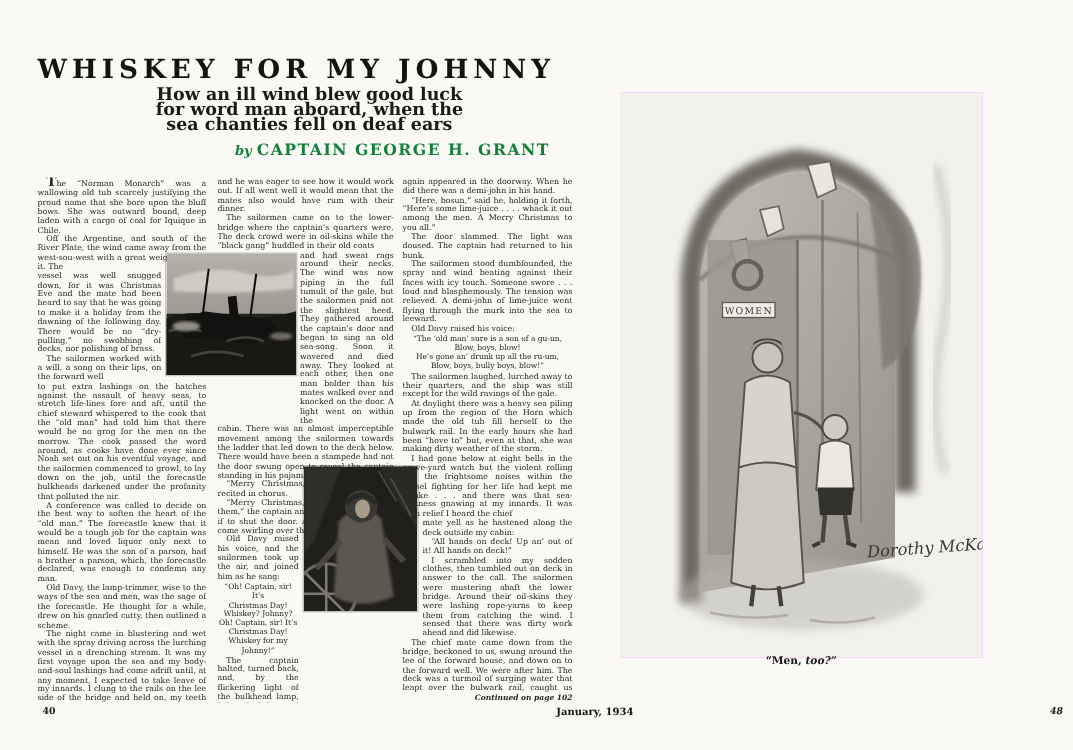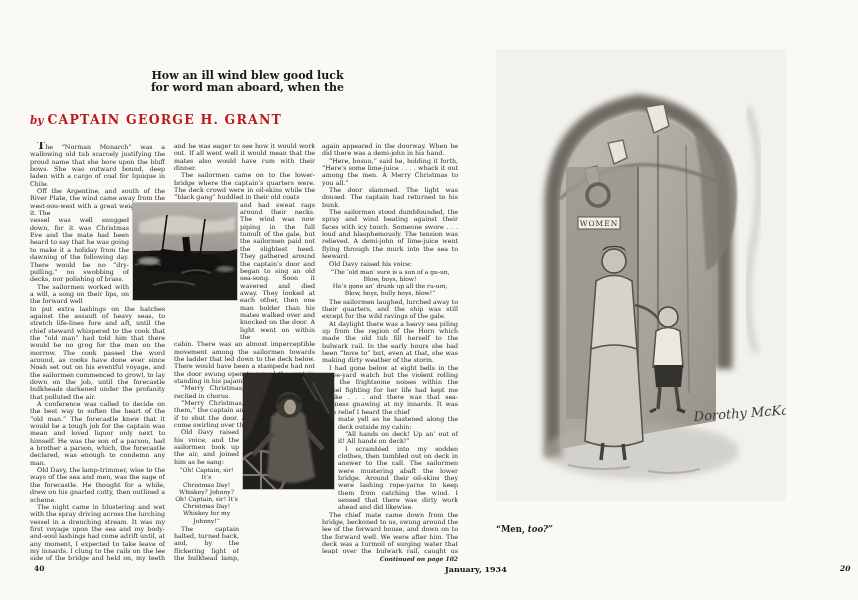--- a/index.html
+++ b/index.html
@@ -13,25 +13,25 @@
   .spread{position:absolute;left:0;top:0;width:858px;height:600px;}
 
   
   .article-title{
     position:absolute;left:30px;top:28px;width:390px;
     text-align:center;font-weight:bold;font-size:21px;letter-spacing:4px;
     white-space:nowrap;color:#141311;
   }
   .article-subtitle{
     position:absolute;left:105px;top:70px;width:285px;
-    text-align:center;font-weight:bold;font-size:11px;line-height:12px;color:#1a1918;
+    text-align:center;font-weight:bold;font-size:14px;line-height:12px;color:#1a1918;
   }
   .article-byline{
     position:absolute;left:30px;top:112px;width:410px;
-    text-align:left;font-weight:bold;font-size:12.5px;letter-spacing:1.2px;color:#b91c1c;
+    text-align:right;font-weight:bold;font-size:12.5px;letter-spacing:1.2px;color:#15803d;
   }
   .article-byline .by{font-style:italic;font-weight:bold;font-size:10.5px;letter-spacing:0;margin-right:4px;text-transform:lowercase;}
 
   .col{position:absolute;top:142px;overflow:hidden;}
   .col1{left:30px;width:135px;height:420px;}
   .col2{left:174px;width:141px;height:420px;}
   .col3{left:322px;width:136px;height:412px;}
   .col p{
     margin:0;text-indent:7px;text-align:justify;
     font-size:6.3px;line-height:7.35px;color:#262523;
@@ -59,47 +59,49 @@
     font-weight:bold;font-size:7.5px;
   }
   .esquire-line{
     position:absolute;left:322px;top:562px;width:136px;text-align:right;
     font-weight:bold;font-size:9px;letter-spacing:1.8px;color:#141311;margin-top:48px;
   }
   .esquire-line .sep{font-weight:normal;letter-spacing:0;margin-right:14px;font-size:7px;}
 
   
   .illustration{
-    position:absolute;left:496px;top:49px;width:290px;height:452px;
+    position:absolute;left:496px;top:74px;width:290px;height:452px;
     background:#f0abfc;
   }
   .illustration svg{display:block;width:100%;height:100%;}
   .illustration-caption{
     position:absolute;left:496px;top:524px;width:290px;
-    text-align:left;font-weight:bold;font-size:8.5px;color:#1a1918;
+    text-align:center;font-weight:bold;font-size:8.5px;color:#1a1918;
   }
   .illustration-caption .it{font-style:italic;}
   .footer-issue-date{
     position:absolute;left:445px;top:564px;
     font-weight:bold;font-size:8px;color:#141311;
   }
   .footer-pageno-right{
     position:absolute;left:840px;top:564px;
     font-weight:bold;font-style:italic;font-size:7.5px;
   }
 </style>
 </head>
 <body>
 
 <div class="spread">
 
+  <h1 class="article-title">WHISKEY FOR MY JOHNNY</h1>
 
   <div class="article-subtitle">
     <div>How an ill wind blew good luck</div>
     <div>for word man aboard, when the</div>
+    <div>sea chanties fell on deaf ears</div>
   </div>
 
   <div class="article-byline">
     <span class="by">by</span><span>CAPTAIN GEORGE H. GRANT</span>
   </div>
 
   <div class="col col1">
       <div class="seg">
         <p class="lead">The “Norman Monarch” was a wallowing old tub scarcely justifying the proud name that she bore upon the bluff bows. She was outward bound, deep laden with a cargo of coal for Iquique in Chile.</p>
         <p>Off the Argentine, and south of the River Plate, the wind came away from the west-sou-west with a great weight behind it. The</p>
@@ -280,15 +282,15 @@
 
       <text x="198" y="372" font-style="italic" font-size="13" fill="#3d3a34" transform="rotate(-4 198 372)" font-family="DejaVu Serif, serif">Dorothy McKay</text>
     </svg>
   </div>
 
   <div class="illustration-caption">
     <span>“Men, </span><span class="it">too?”</span>
   </div>
 
   <div class="footer-issue-date">January, 1934</div>
-  <div class="footer-pageno-right">20</div>
+  <div class="footer-pageno-right">48</div>
 
 </div>
 
 </body></html>

